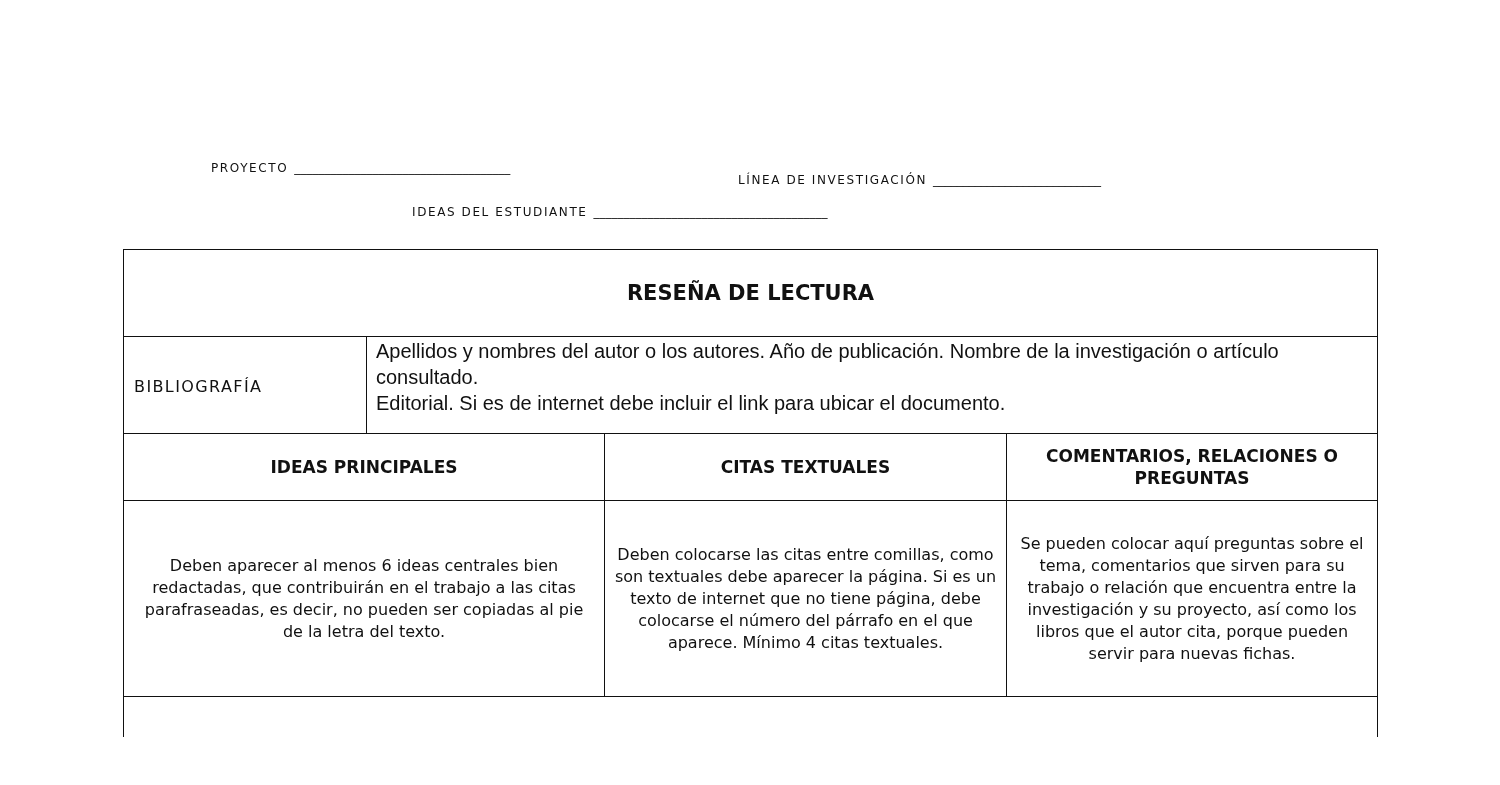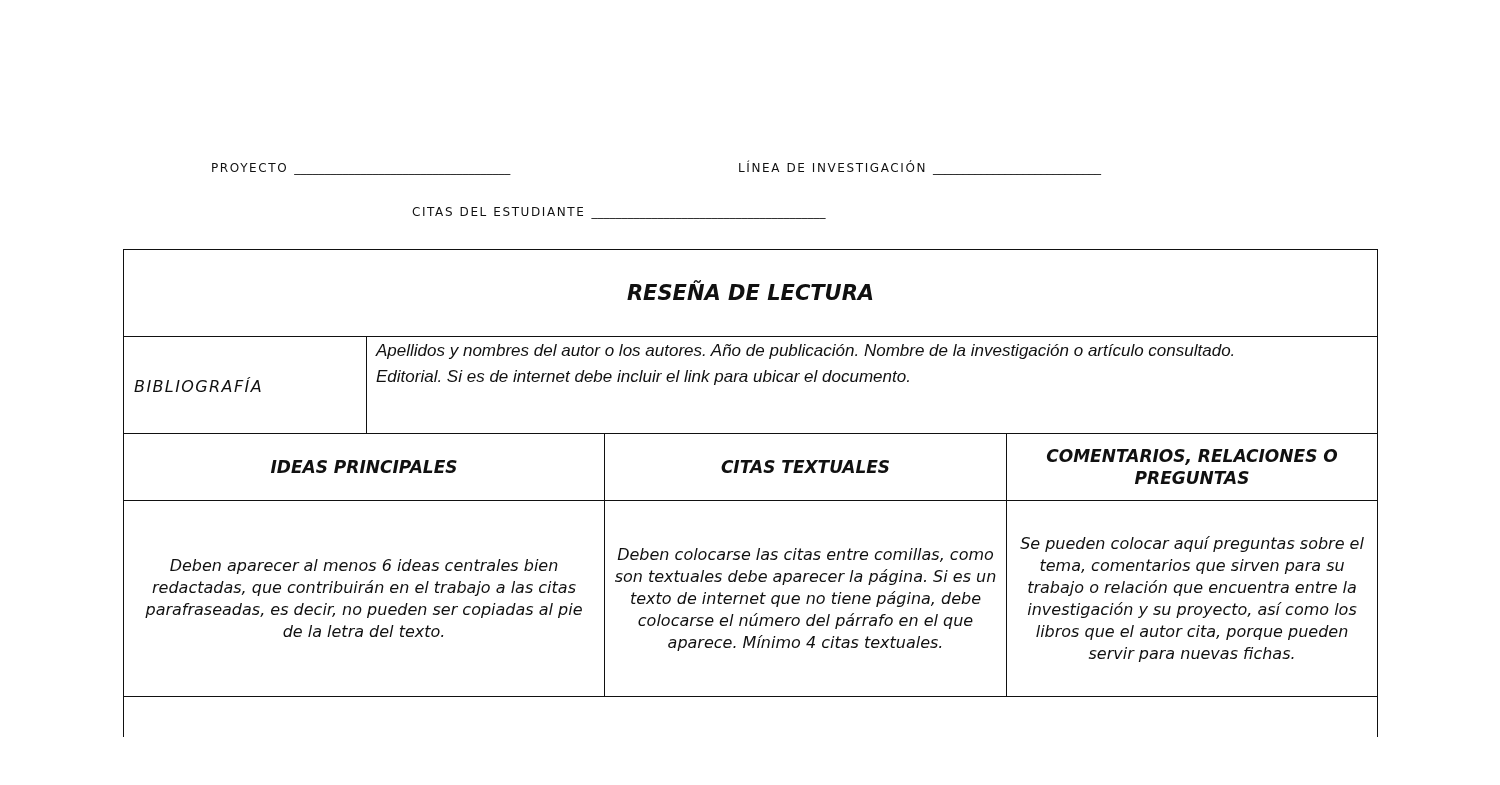--- a/index.html
+++ b/index.html
@@ -21,56 +21,55 @@
       font-size: 12px;
       letter-spacing: 1.6px;
       color: #111;
       white-space: nowrap;
     }
     .header-line .blank {
       letter-spacing: 0;
       margin-left: 6px;
     }
     #line-proyecto { left: 211px; top: 161px; }
-    #line-linea { left: 738px; top: 161px; text-align: center; }
+    #line-linea { left: 738px; top: 173px; text-align: center; }
     #line-nombre { left: 412px; top: 205px; }
 
     .review-table {
       position: absolute;
       left: 123px;
       top: 249px;
       width: 1254px;
       border-collapse: collapse;
       table-layout: fixed;
     }
     .review-table td {
       border: 1.5px solid #111;
       padding: 0;
       vertical-align: top;
-      font-style: italic;
     }
     .title-cell {
       height: 86px;
       text-align: center;
       vertical-align: middle !important;
       font-family: "DejaVu Sans", sans-serif;
       font-weight: bold;
       font-size: 21px;
     }
     .label-cell {
       font-family: "DejaVu Sans", sans-serif;
       font-size: 16px;
       letter-spacing: 1.4px;
       padding-left: 10px !important;
     }
     .bib-row td { height: 94px; }
     .bib-label { vertical-align: middle !important; padding-top: 2px !important; }
     .bib-text {
       font-family: "Liberation Sans", sans-serif;
-      font-size: 17px;
+      font-size: 20px;
       line-height: 26px;
       padding: 1px 8px 0 9px !important;
     }
     .tema-row td { height: 64px; }
     .tema-label {
       vertical-align: top !important;
       line-height: 21px;
       padding-top: 9px !important;
     }
     .tema-text {
@@ -103,21 +102,21 @@
 </head>
 <body>
 
 <div class="header-line" id="line-proyecto">
   <span>PROYECTO</span><span class="blank">____________________________________</span>
 </div>
 <div class="header-line" id="line-linea">
   <span>LÍNEA DE INVESTIGACIÓN</span><span class="blank">____________________________</span>
 </div>
 <div class="header-line" id="line-nombre">
-  <span>CITAS DEL ESTUDIANTE</span><span class="blank">_______________________________________</span>
+  <span>IDEAS DEL ESTUDIANTE</span><span class="blank">_______________________________________</span>
 </div>
 
 <table class="review-table">
   <colgroup>
     <col style="width:243px">
     <col style="width:238px">
     <col style="width:402px">
     <col style="width:371px">
   </colgroup>
   <tbody>

